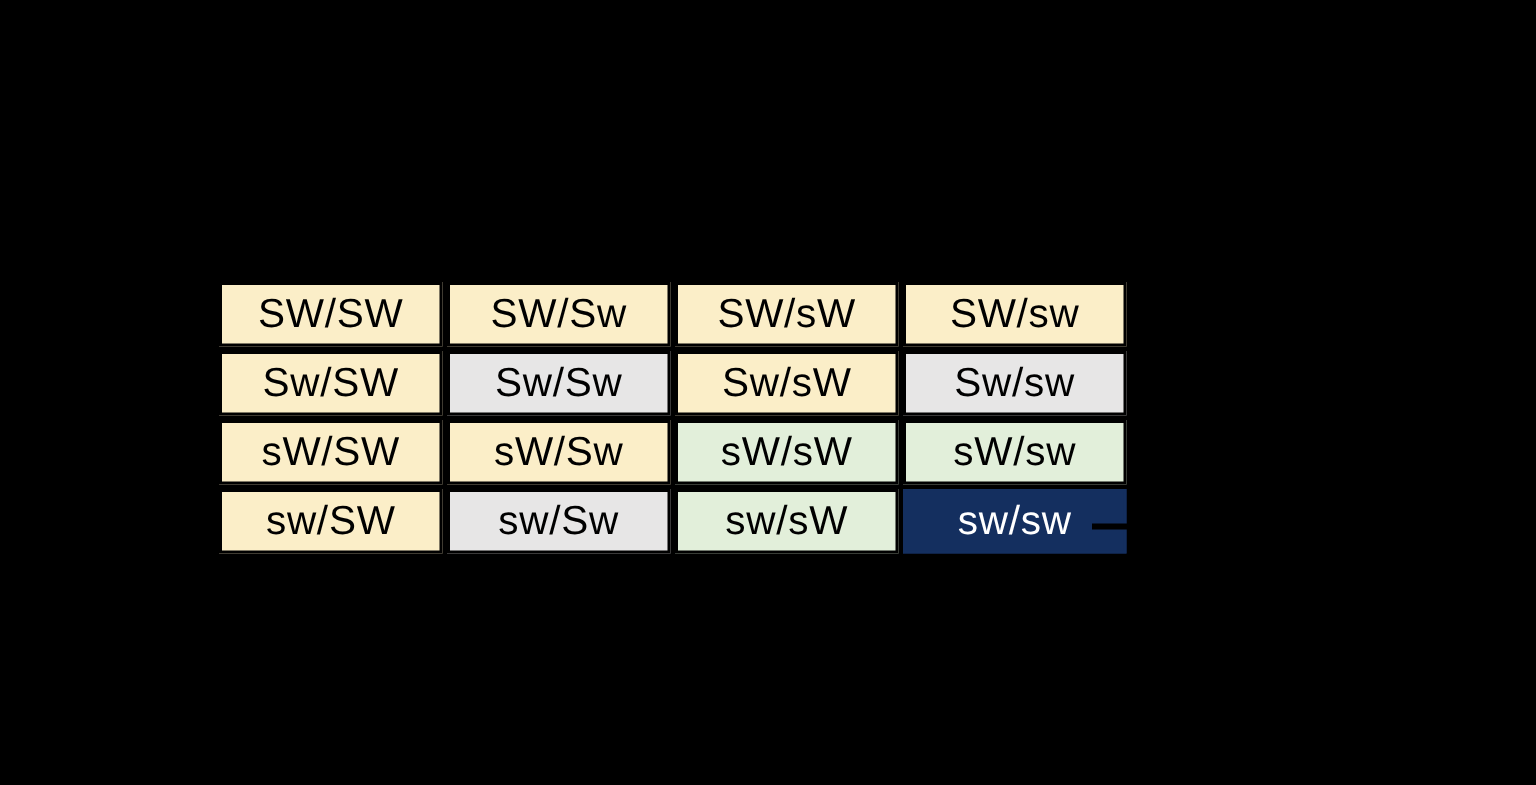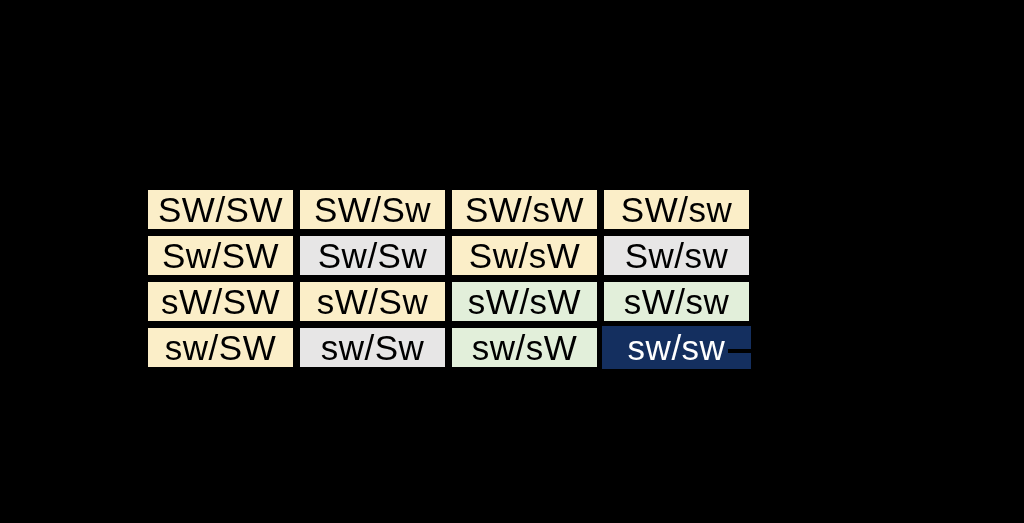--- a/index.html
+++ b/index.html
@@ -25,21 +25,21 @@
     row-gap: 3px;
   }
   .cell {
     box-sizing: border-box;
     border: 2px solid var(--border, #000000);
     background: var(--cream, #FBEEC8);
     color: var(--text-dark, #000000);
     display: flex;
     align-items: center;
     justify-content: center;
-    font-size: 35px;
+    font-size: 27px;
     line-height: 1;
     letter-spacing: 0.5px;
   }
   .cell[data-variant="gray"]  { background: var(--gray, #E7E6E6); }
   .cell[data-variant="green"] { background: var(--green, #E2EFDA); }
   .cell[data-variant="navy"]  {
     background: var(--navy, #142F5F);
     border-color: var(--navy, #142F5F);
     color: var(--text-light, #FFFFFF);
   }

